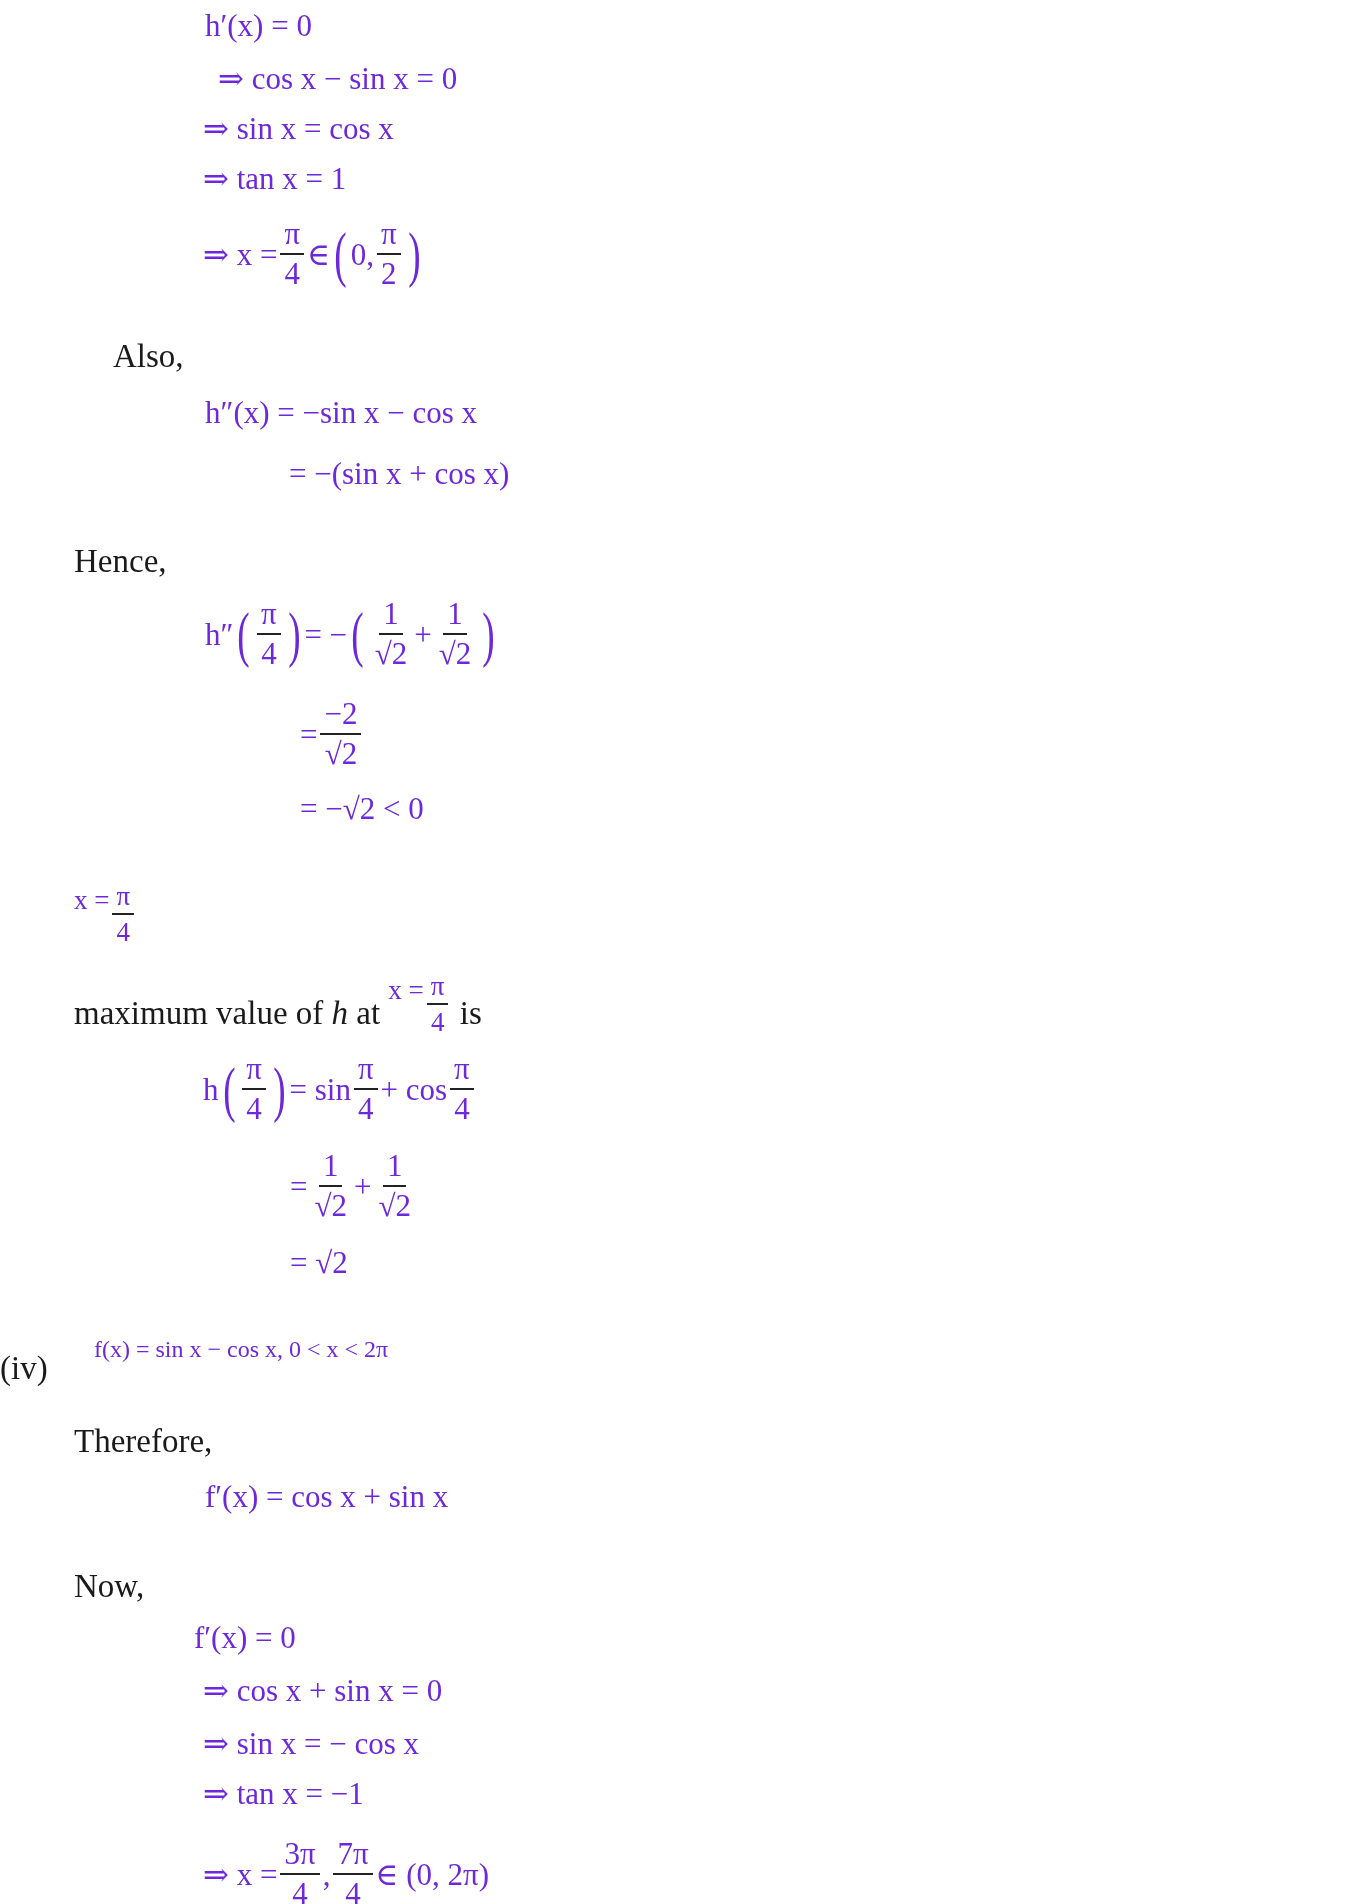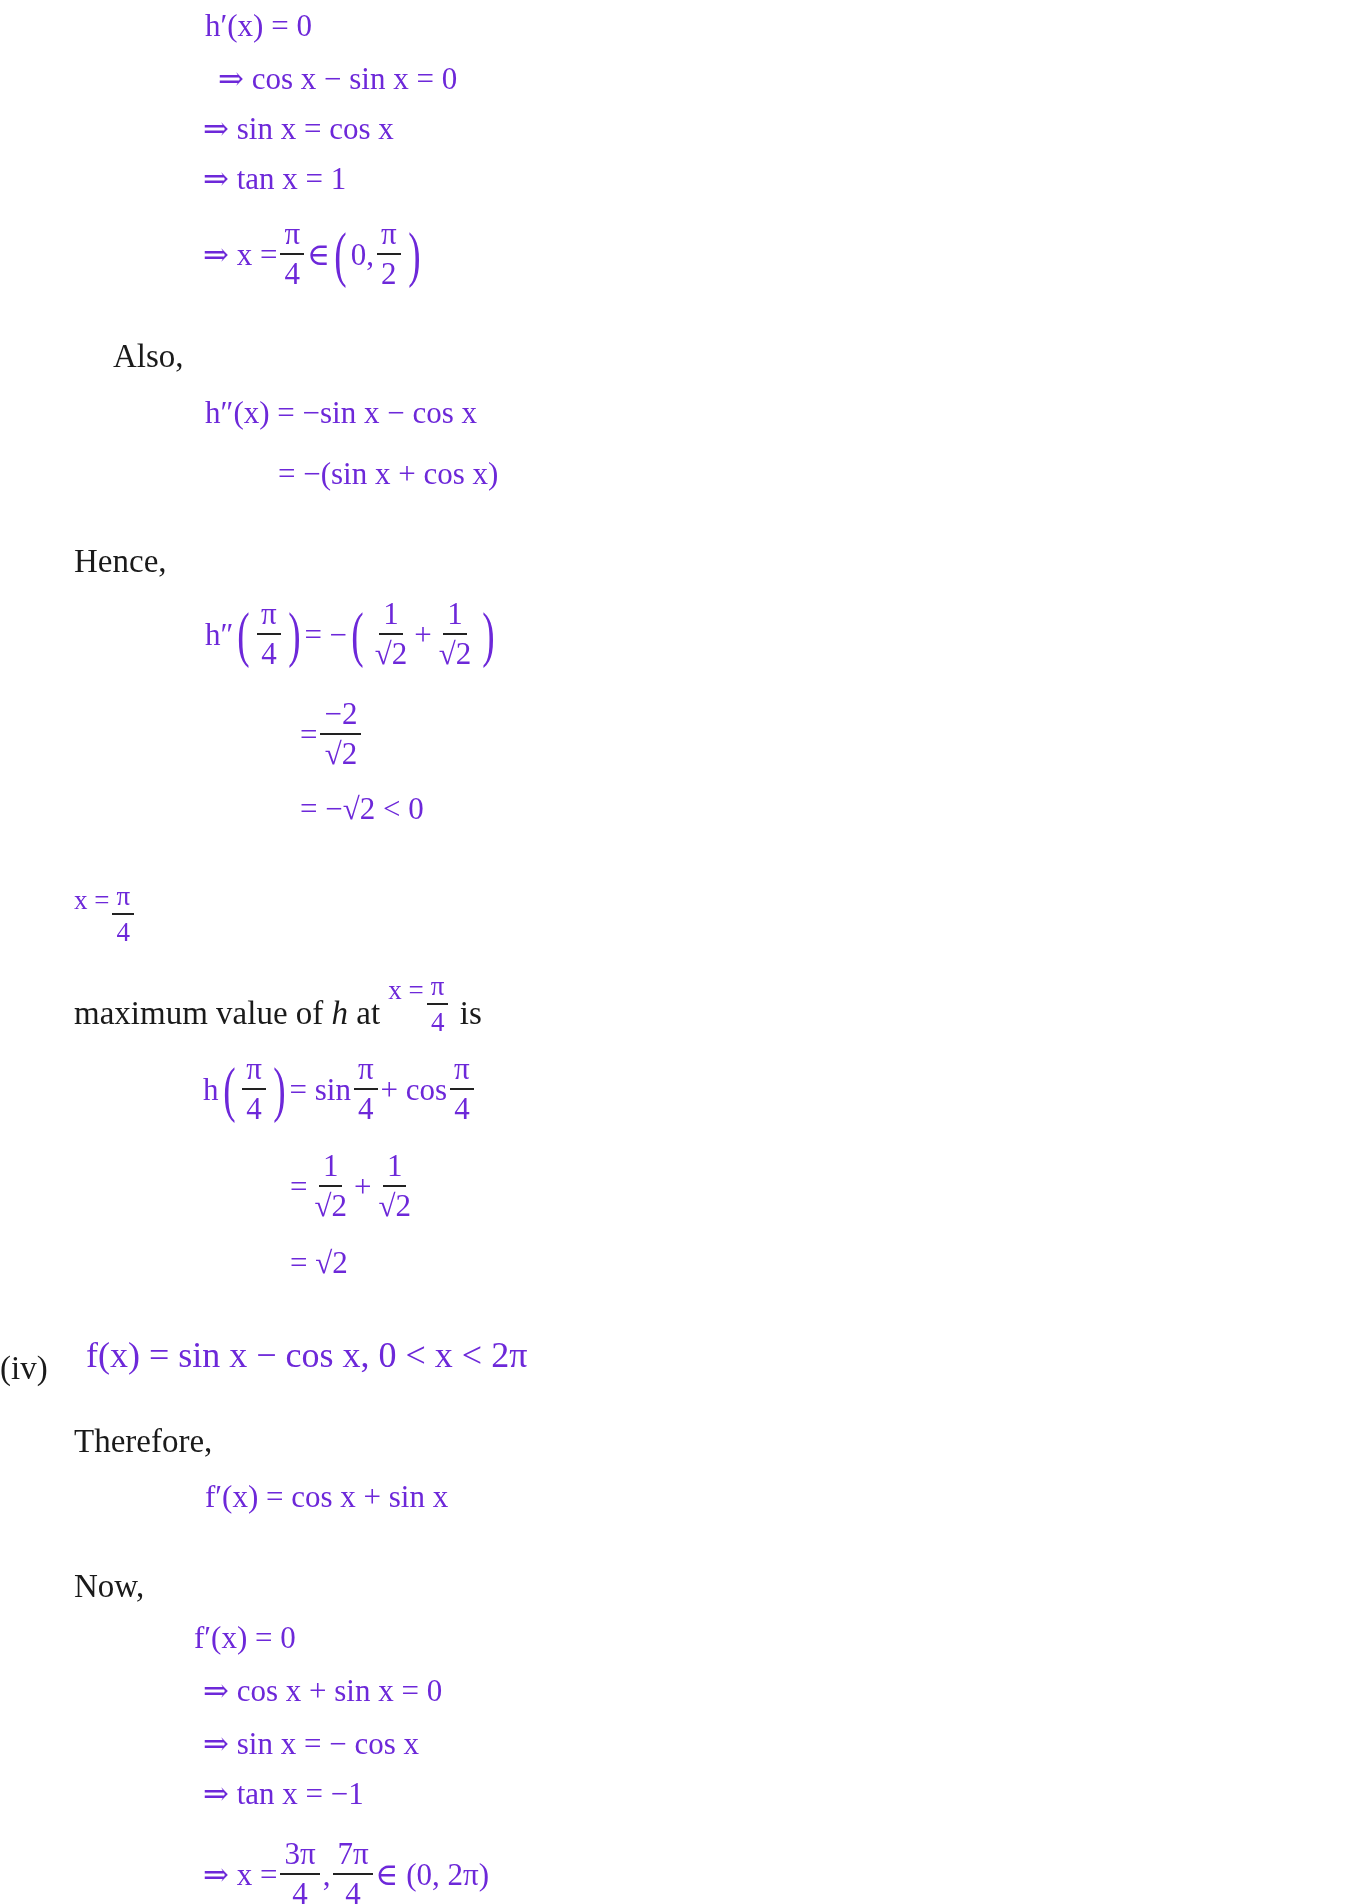--- a/index.html
+++ b/index.html
@@ -42,21 +42,21 @@
   <span>0,</span>
   <span class="frac">
     <span class="num">π</span>
     <span class="den">2</span>
   </span>
   <span class="big-paren">)</span>
 </div>
 
 <div class="abs text" style="left:74px; top:340px;margin-left:39px;">Also,</div>
 <div class="abs math" style="left:205px; top:397px;">h″(x) = −sin x − cos x</div>
-<div class="abs math" style="left:278px; top:458px;">= −(sin x + cos x)</div>
+<div class="abs math" style="left:289px; top:458px;">= −(sin x + cos x)</div>
 
 <div class="abs text" style="left:74px; top:545px;">Hence,</div>
 <div class="abs math" style="left:205px; top:598px; display:flex; align-items:center;">
   <span>h″</span>
   <span class="big-paren">(</span>
   <span class="frac">
     <span class="num">π</span>
     <span class="den">4</span>
   </span>
   <span class="big-paren">)</span>
@@ -134,21 +134,21 @@
   </span>
   <span>+</span>
   <span class="frac">
     <span class="num">1</span>
     <span class="den">√2</span>
   </span>
 </div>
 <div class="abs math" style="left:290px; top:1247px;">= √2</div>
 
 <div class="abs text" style="left:0px; top:1352px;">(iv)</div>
-<div class="abs math" style="left:86px; top:1337px; font-size:36px;">f(x) = sin x − cos x, 0 &lt; x &lt; 2π</div>
+<div class="abs math" style="left:94px; top:1337px; font-size:24px;">f(x) = sin x − cos x, 0 &lt; x &lt; 2π</div>
 
 <div class="abs text" style="left:74px; top:1425px;">Therefore,</div>
 <div class="abs math" style="left:205px; top:1481px;">f′(x) = cos x + sin x</div>
 
 <div class="abs text" style="left:74px; top:1570px;">Now,</div>
 <div class="abs math" style="left:194px; top:1622px;">f′(x) = 0</div>
 <div class="abs math" style="left:203px; top:1675px;">
   <span>⇒</span>
   <span>cos x + sin x = 0</span>
 </div>

